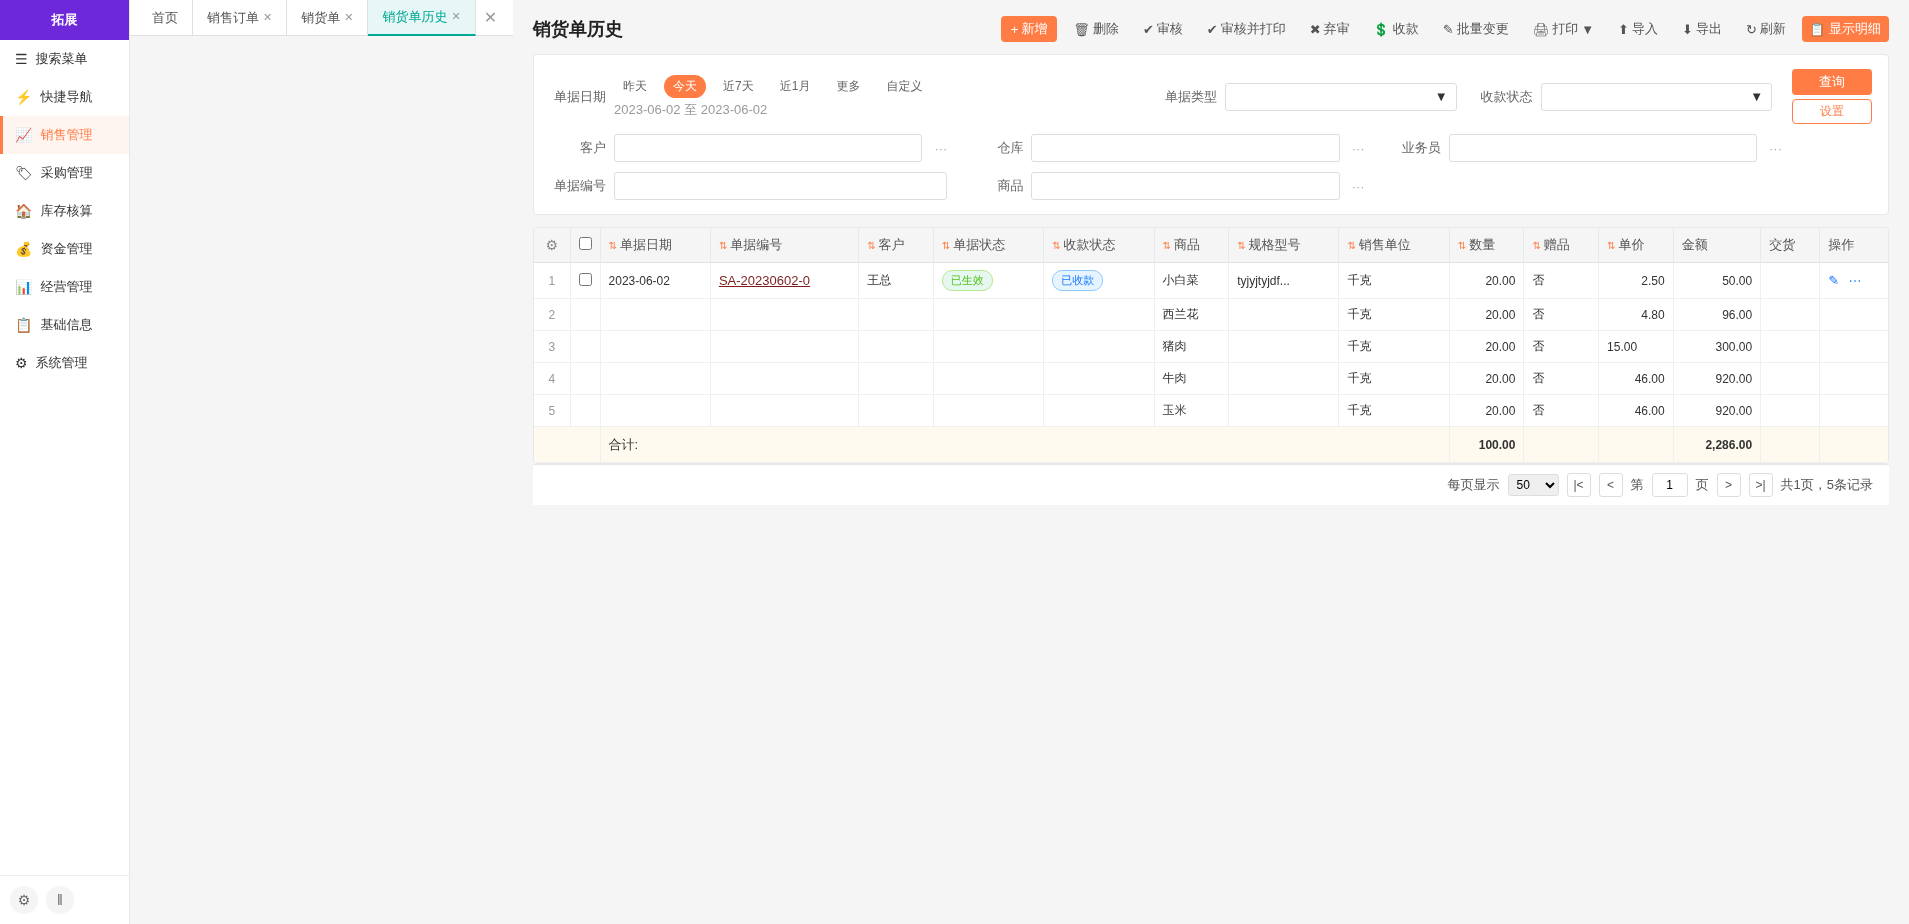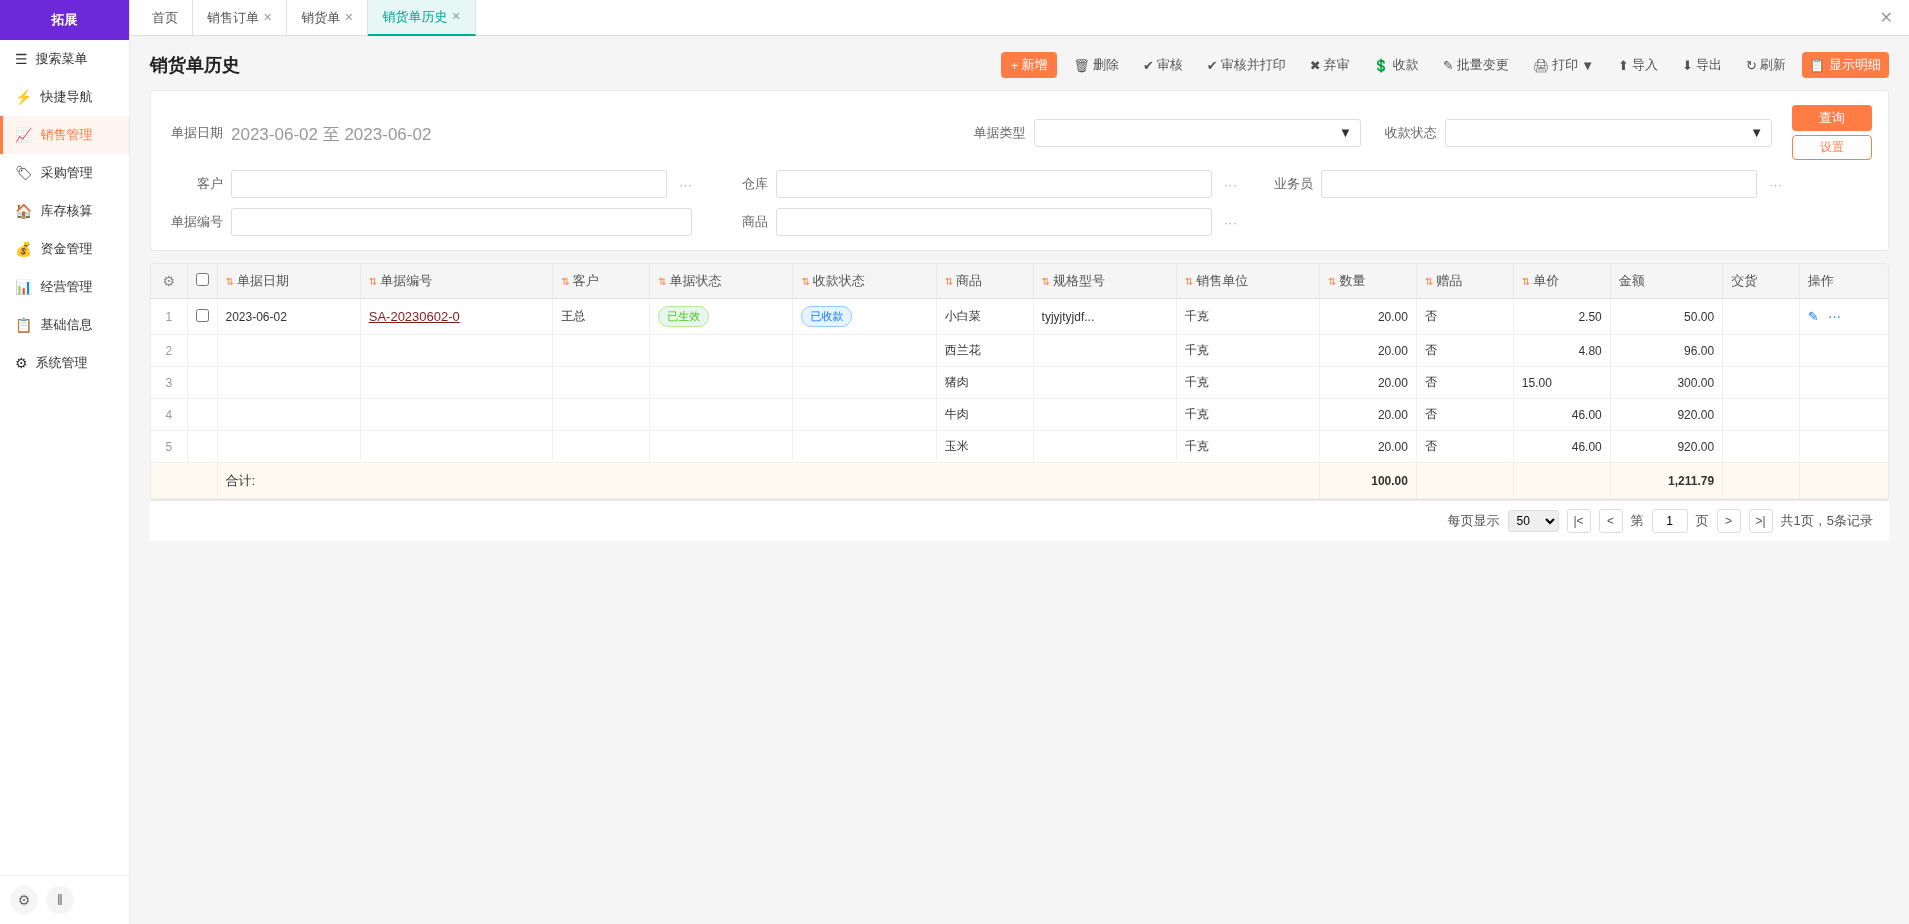--- a/index.html
+++ b/index.html
@@ -46,21 +46,21 @@
       border-radius: 50%;
       background: #f5f5f5;
       display: flex; align-items: center; justify-content: center;
       cursor: pointer; color: #666; font-size: 14px;
     }
 
     
     .main {
       flex: 1;
       display: flex;
-      flex-direction: column;
+      flex-direction: row;
       overflow: hidden;
     }
 
     
     .tabbar {
       display: flex;
       align-items: center;
       background: #fff;
       border-bottom: 1px solid #e0e0e0;
       height: 36px;
@@ -209,21 +209,21 @@
       font-size: 12px;
       cursor: pointer;
       color: #666;
       border: 1px solid transparent;
     }
     .date-tag.active {
       background: #ff7c45;
       color: #fff;
     }
     .date-filter-bottom {
-      font-size: 17px;
+      font-size: 13px;
       color: #999;
       margin-top: 3px;
     }
 
     
     .collapse-row {
       text-align: center;
       padding: 4px 0 2px;
       color: #00a896;
       cursor: pointer;
@@ -496,20 +496,28 @@
       </div>
     </div>
 
     <div class="filter-area">
 
       <div class="filter-row">
 
         <div class="filter-item" style="flex:2;">
           <span class="filter-label">单据日期</span>
           <div class="date-filter">
+            <div class="date-filter-top">
+              <span class="date-tag">昨天</span>
+              <span class="date-tag active">今天</span>
+              <span class="date-tag">近7天</span>
+              <span class="date-tag">近1月</span>
+              <span class="date-tag">更多</span>
+              <span class="date-tag">自定义</span>
+            </div>
             <div class="date-filter-bottom">2023-06-02 至 2023-06-02</div>
           </div>
         </div>
 
         <div class="filter-item">
           <span class="filter-label">单据类型</span>
           <div class="filter-select">
             <span></span>
             <span>▼</span>
           </div>
@@ -767,21 +775,21 @@
           </tr>
 
           <tr class="summary-row">
             <td colspan="2"></td>
             <td colspan="8">
               <span>合计:</span>
             </td>
             <td style="text-align:right;font-weight:bold;">100.00</td>
             <td></td>
             <td></td>
-            <td style="text-align:right;font-weight:bold;">1,211.79</td>
+            <td style="text-align:right;font-weight:bold;">2,286.00</td>
             <td></td>
             <td></td>
           </tr>
         </tbody>
       </table>
     </div>
 
     <div class="footer">
       <span>每页显示</span>
       <select class="page-size-select">

